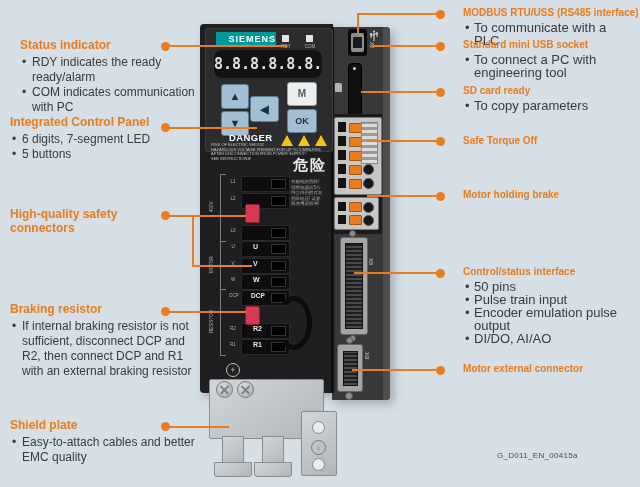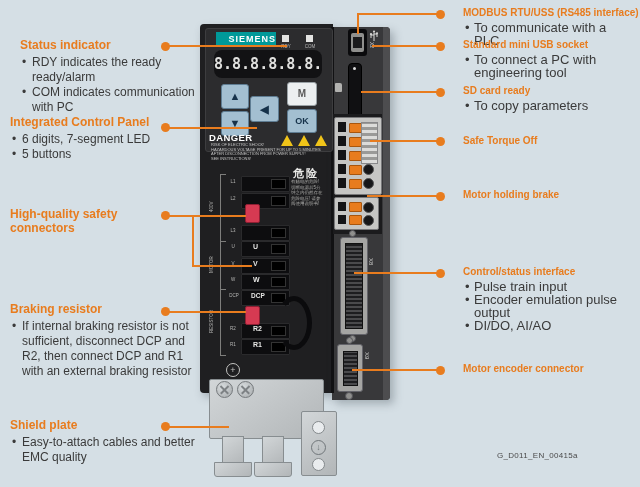--- a/index.html
+++ b/index.html
@@ -36,25 +36,25 @@
   .logo{position:absolute;left:216px;top:32px;width:60px;height:14px;background:#009999;color:#fff;
         font-size:9px;font-weight:bold;letter-spacing:1px;text-align:right;line-height:14px;}
   .led{position:absolute;width:7px;height:7px;background:#e4e4e2;top:35px;}
   .ledlab{position:absolute;top:44px;width:16px;text-align:center;font-size:4.5px;color:#b5b5b5;}
   .seg{position:absolute;left:214px;top:50px;width:108px;height:28px;background:#121214;border-radius:8px;
        color:#e0e0de;font-family:"DejaVu Sans Mono",monospace;font-weight:bold;font-size:15px;
        line-height:28px;text-align:center;letter-spacing:0;}
   .btn{position:absolute;background:#a3bfd1;border:1px solid #5f7d93;border-radius:3px;
        color:#16324a;text-align:center;font-weight:bold;}
   .btn-m{background:#eceff0;border-color:#9aa2a6;color:#5a5a5a;}
-  .danger-t{position:absolute;left:209px;top:132px;color:#fff;font-size:9.5px;font-weight:bold;letter-spacing:.4px;}
+  .danger-t{position:absolute;left:229px;top:132px;color:#fff;font-size:9.5px;font-weight:bold;letter-spacing:.4px;}
   .danger-lines{position:absolute;left:211px;top:143px;width:118px;color:#c4c4c4;font-size:4px;line-height:4.6px;}
   .tri{position:absolute;width:0;height:0;border-left:6px solid transparent;border-right:6px solid transparent;
        border-bottom:11px solid #f0c419;top:135px;}
-  .cn-t{position:absolute;left:293px;top:166px;color:#e8e8e6;font-size:11px;font-weight:bold;letter-spacing:2px;}
+  .cn-t{position:absolute;left:293px;top:156px;color:#e8e8e6;font-size:15px;font-weight:bold;letter-spacing:2px;}
   .cn-lines{position:absolute;left:291px;top:179px;width:40px;color:#a9a9a7;font-size:4.5px;line-height:5.6px;}
 
   
   .trow-lab{position:absolute;left:226px;width:14px;text-align:center;color:#b8b8b6;font-size:4.5px;}
   .tlab3{width:16px;}
   .tblock{position:absolute;left:241px;width:47px;height:14px;background:#0d0d0f;border:1px solid #2a2a2c;border-radius:1px;}
   .thole{position:absolute;right:3px;top:2px;width:13px;height:8px;background:#000;border:1px solid #333;}
   .tbold{position:absolute;left:11px;top:1px;color:#e6e6e4;font-size:7px;font-weight:bold;}
   .clip{position:absolute;left:245px;width:13px;height:17px;background:#d63a52;border:1px solid #8f1f33;border-radius:2px;z-index:5;}
   .bracket{position:absolute;left:220px;width:5px;border:1px solid #7e7e7c;border-right:none;}
@@ -329,22 +329,23 @@
     <div class="bl-r">To copy parameters</div>
   </div>
   <div class="co-r" style="top:135px;">
     <div class="co-title-r">Safe Torque Off</div>
   </div>
   <div class="co-r" style="top:189px;">
     <div class="co-title-r">Motor holding brake</div>
   </div>
   <div class="co-r" style="top:266px;">
     <div class="co-title-r">Control/status interface</div>
+    <div class="bl-r">50 pins</div>
     <div class="bl-r">Pulse train input</div>
     <div class="bl-r">Encoder emulation pulse output</div>
     <div class="bl-r">DI/DO, AI/AO</div>
   </div>
   <div class="co-r" style="top:363px;">
-    <div class="co-title-r">Motor encoder connector</div>
+    <div class="co-title-r">Motor external connector</div>
   </div>
 
   <div class="footer-id">G_D011_EN_00415a</div>
 </div>
 
 </body></html>

